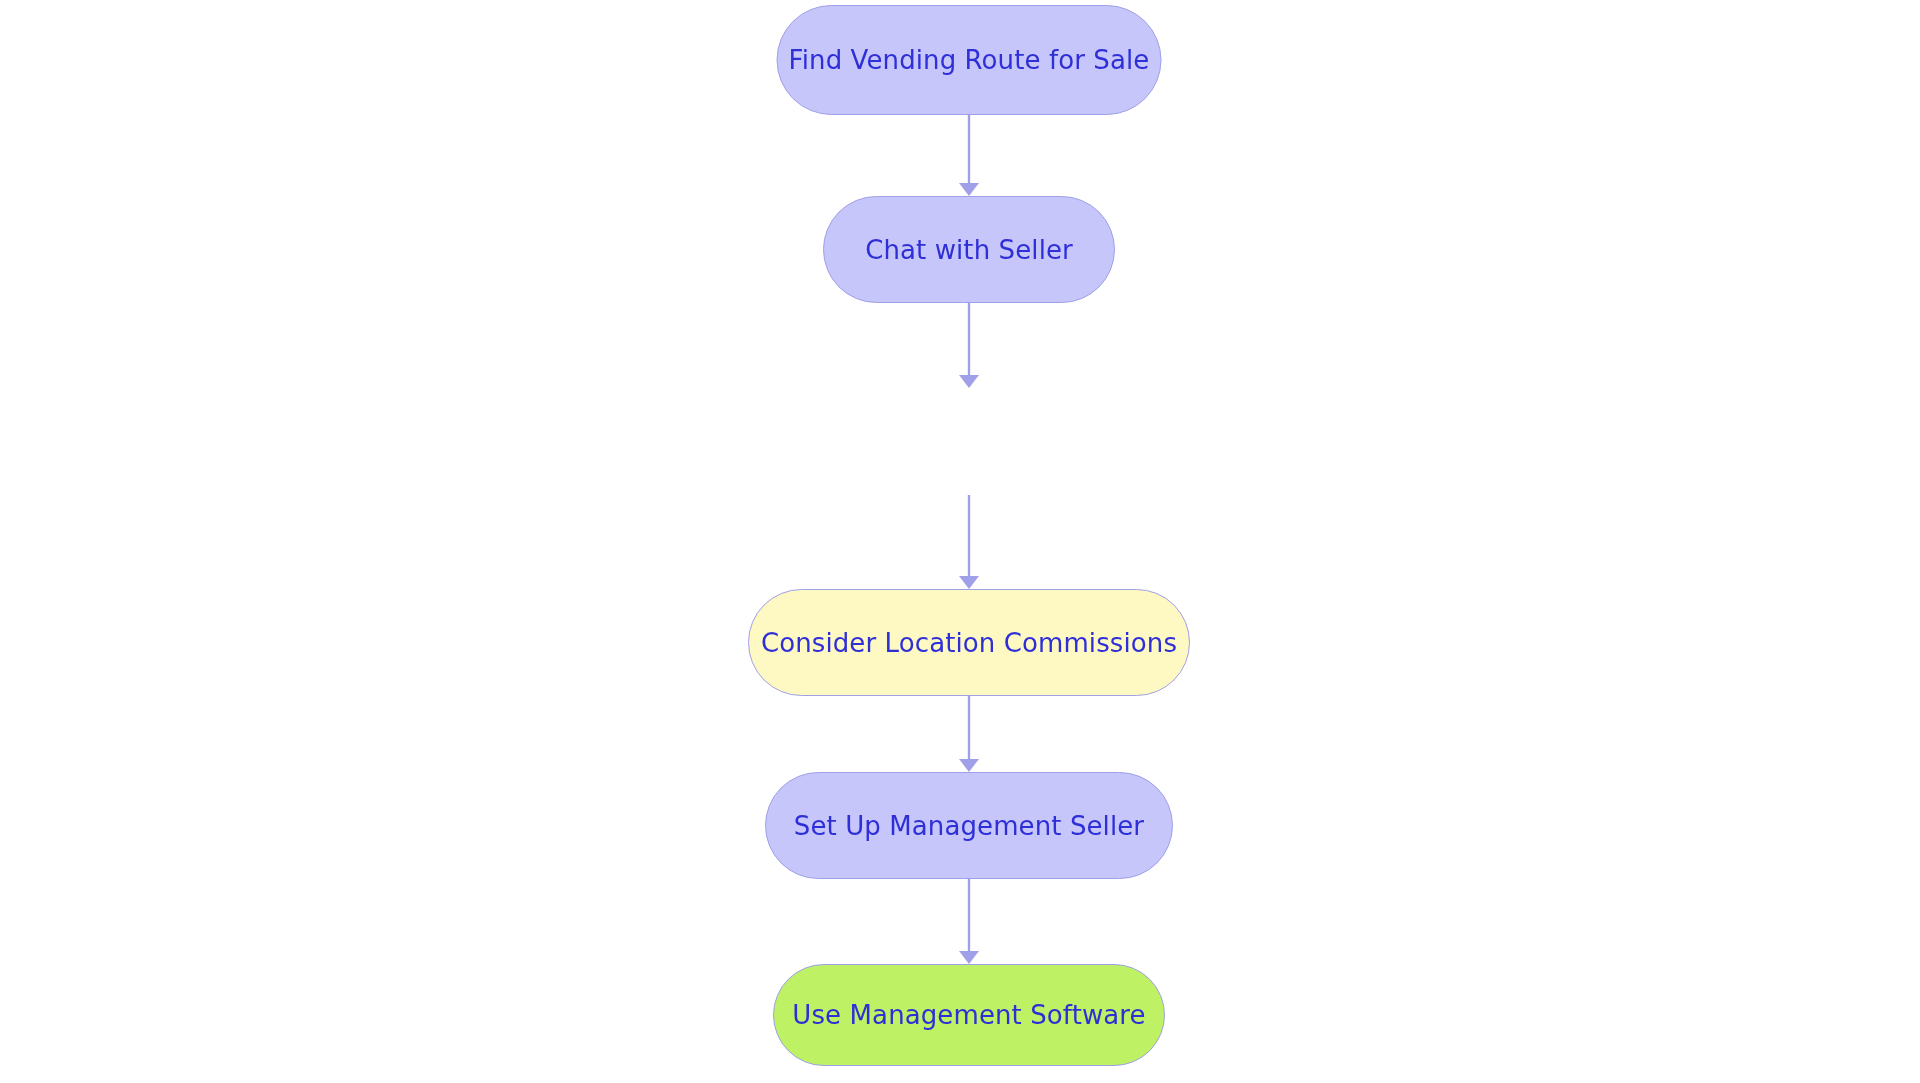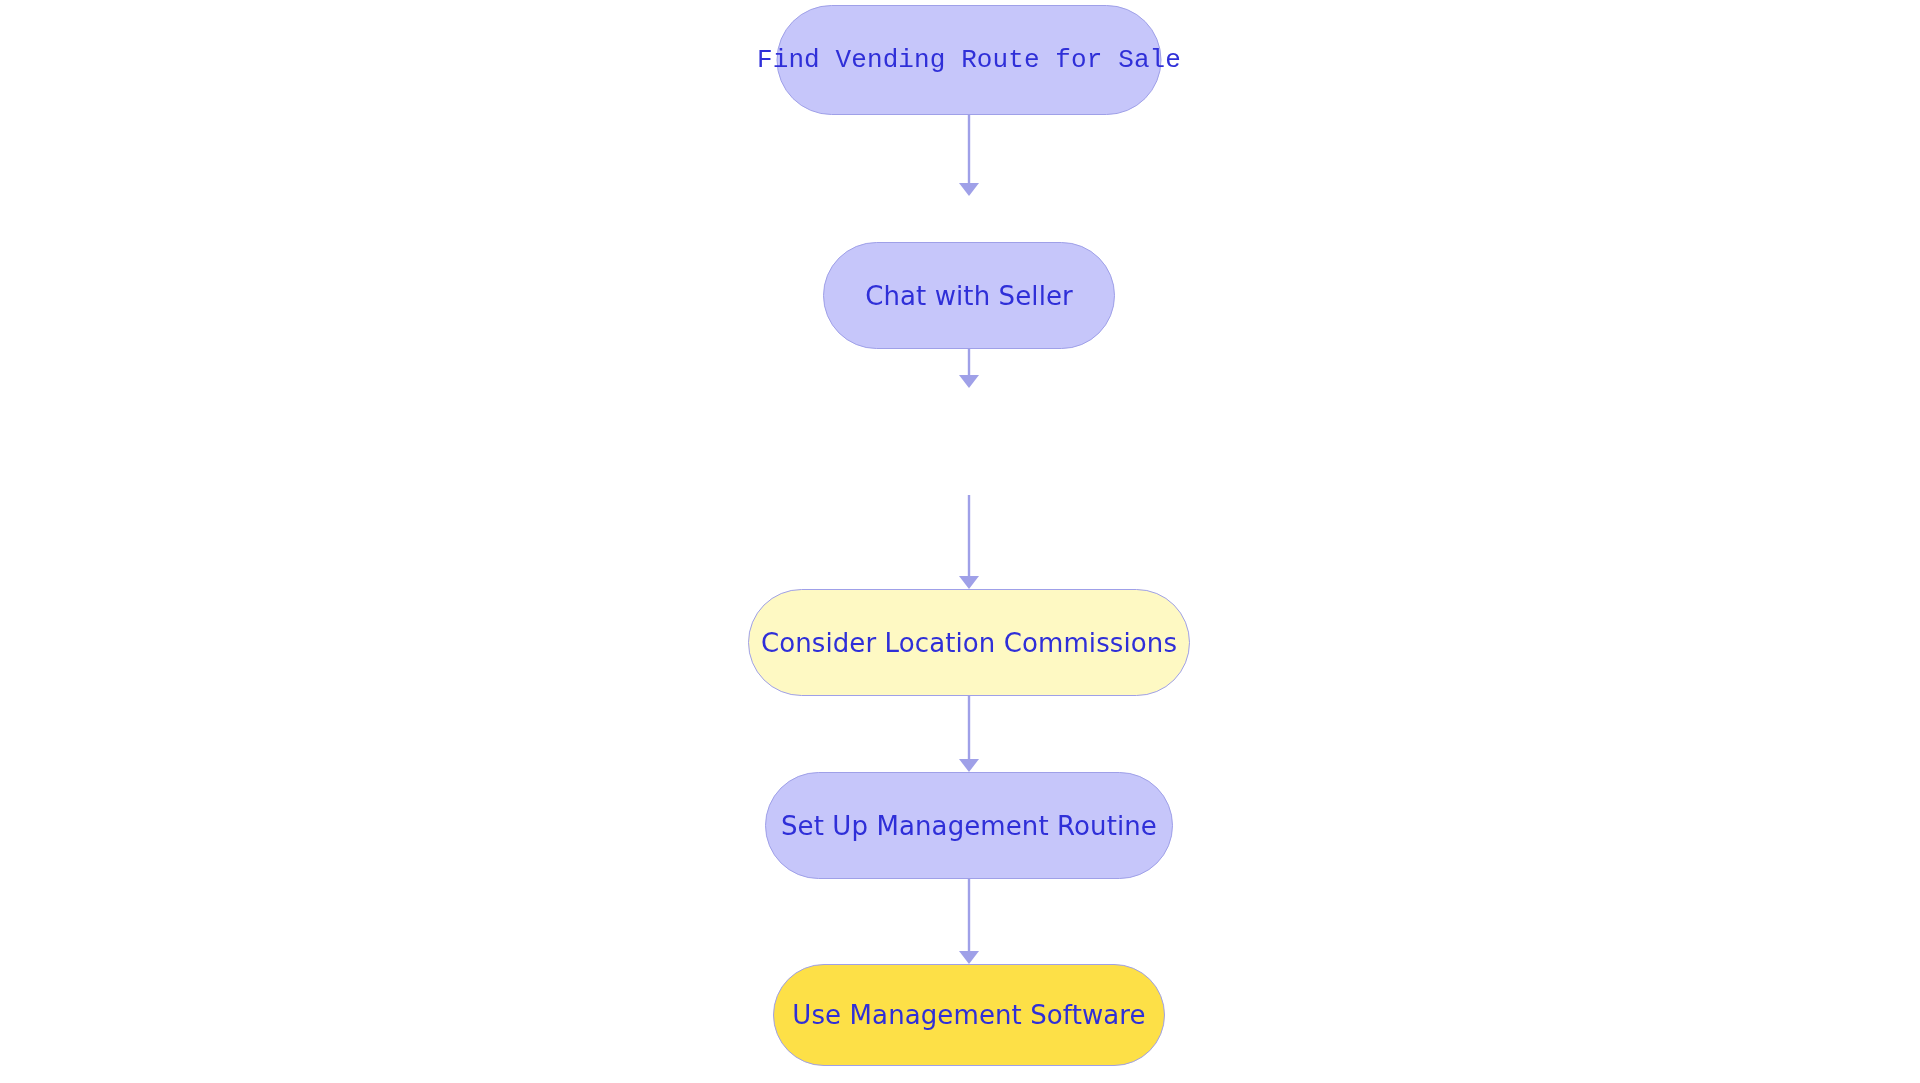--- a/index.html
+++ b/index.html
@@ -80,27 +80,27 @@
     </svg>
     <svg class="flow-connector" width="24" height="76" viewBox="0 0 24 76" style="left: 969px; top: 696px;">
       <line class="connector-line" x1="12" y1="0" x2="12" y2="64"></line>
       <polygon class="connector-head" points="2,63 22,63 12,76"></polygon>
     </svg>
     <svg class="flow-connector" width="24" height="85" viewBox="0 0 24 85" style="left: 969px; top: 879px;">
       <line class="connector-line" x1="12" y1="0" x2="12" y2="73"></line>
       <polygon class="connector-head" points="2,72 22,72 12,85"></polygon>
     </svg>
     <div class="flow-node" style="left: 969px; top: 5px; width: 385px; height: 110px; background: rgb(198, 198, 250); border-color: rgb(159, 160, 232);">
-      <span class="flow-node-label" style="color: rgb(47, 47, 216); font-family: Liberation Mono, monospace;">Find Vending Route for Sale</span>
+      <span class="flow-node-label" style="color: rgb(47, 47, 216);">Find Vending Route for Sale</span>
     </div>
-    <div class="flow-node" style="left: 969px; top: 196px; width: 292px; height: 107px; background: rgb(198, 198, 250); border-color: rgb(159, 160, 232); margin-top: 46px;">
+    <div class="flow-node" style="left: 969px; top: 196px; width: 292px; height: 107px; background: rgb(198, 198, 250); border-color: rgb(159, 160, 232);">
       <span class="flow-node-label" style="color: rgb(47, 47, 216);">Chat with Seller</span>
     </div>
     <div class="flow-node" style="left: 969px; top: 589px; width: 442px; height: 107px; background: #fef9c3; border-color: rgb(159, 160, 232);">
       <span class="flow-node-label" style="color: rgb(47, 47, 216);">Consider Location Commissions</span>
     </div>
     <div class="flow-node" style="left: 969px; top: 772px; width: 408px; height: 107px; background: rgb(198, 198, 250); border-color: rgb(159, 160, 232);">
-      <span class="flow-node-label" style="color: rgb(47, 47, 216);">Set Up Management Routine</span>
+      <span class="flow-node-label" style="color: rgb(47, 47, 216);">Set Up Management Seller</span>
     </div>
-    <div class="flow-node" style="left: 969px; top: 964px; width: 392px; height: 102px; background: #fde047; border-color: rgb(159, 160, 232);">
+    <div class="flow-node" style="left: 969px; top: 964px; width: 392px; height: 102px; background: #bef264; border-color: rgb(159, 160, 232);">
       <span class="flow-node-label" style="color: rgb(47, 47, 216);">Use Management Software</span>
     </div>
   </div>
 
 </body></html>

